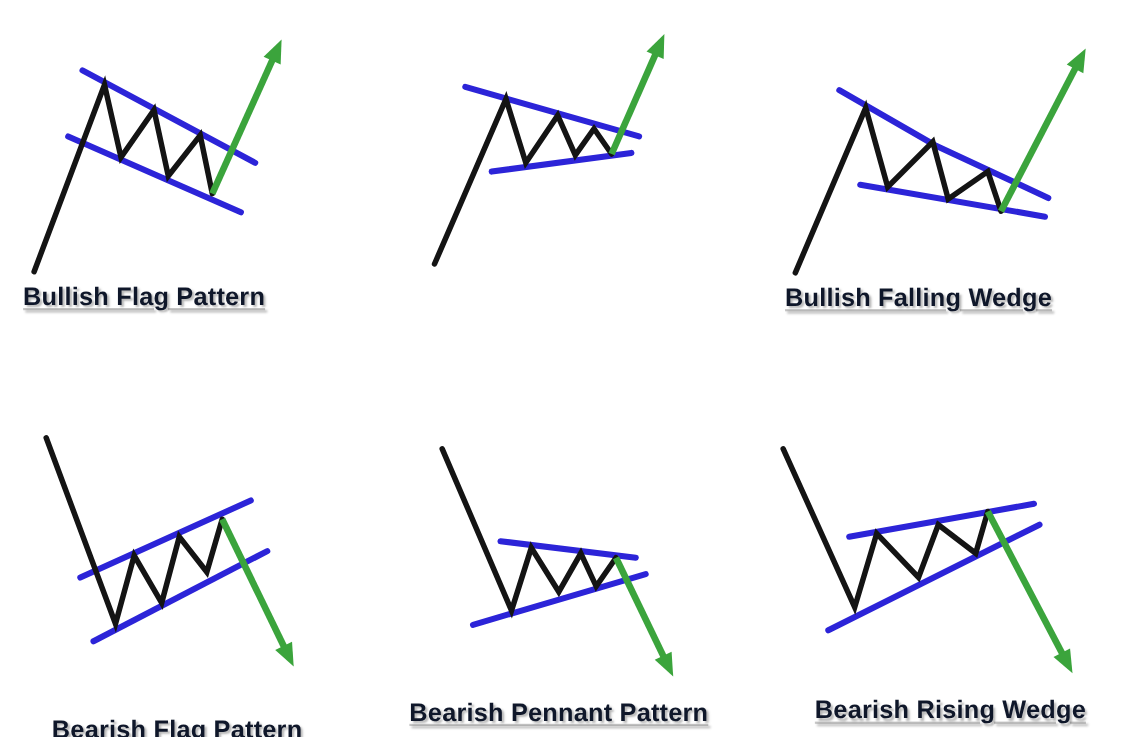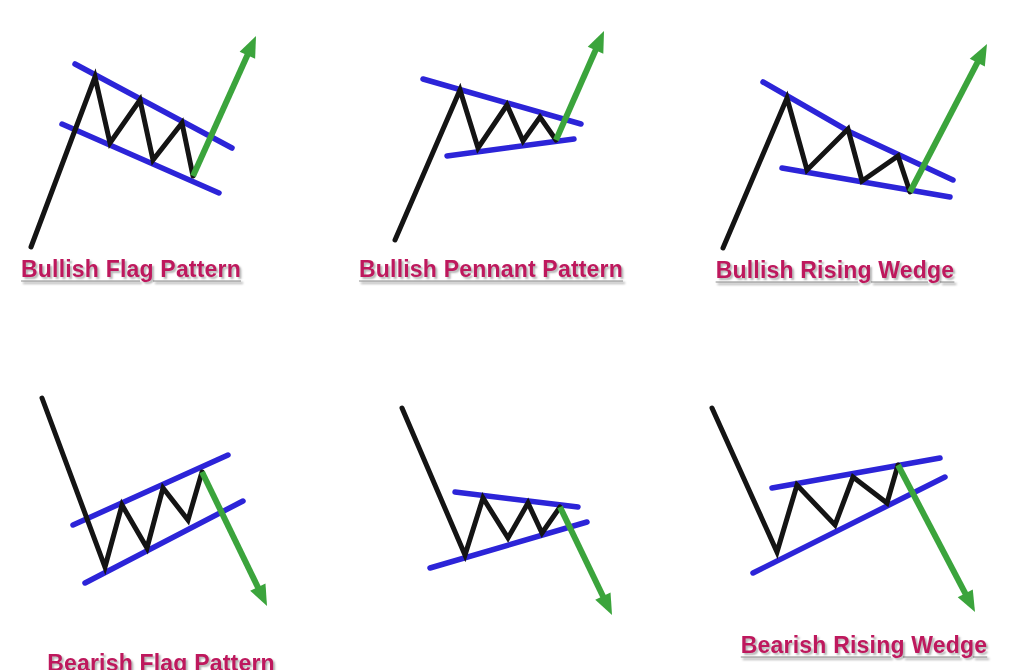--- a/index.html
+++ b/index.html
@@ -23,21 +23,21 @@
     height: 670px;
     display: block;
   }
   .pattern-label {
     position: absolute;
     transform: translateX(-50%);
     white-space: nowrap;
     font-size: 23px;
     font-weight: 700;
     letter-spacing: 0.2px;
-    color: #be185d;
+    color: #0f172a;
     text-shadow: 2px 2px 2px rgba(90,90,90,0.45);
     text-decoration: underline;
     text-decoration-color: rgba(0,0,0,0.22);
     text-decoration-thickness: 2px;
     text-underline-offset: 3px;
     line-height: 1.15;
   }
 </style>
 </head>
 <body>
@@ -83,18 +83,18 @@
       <g>
         <polyline points="772,488 940,458" fill="none" stroke="#2c24d8" stroke-width="5.5" stroke-linecap="round" stroke-linejoin="miter"></polyline>
         <polyline points="753,573 945,477" fill="none" stroke="#2c24d8" stroke-width="5.5" stroke-linecap="round" stroke-linejoin="miter"></polyline>
         <polyline points="712,408 777,552 797,485 835,525 853,477 887,503 898,465" fill="none" stroke="#141414" stroke-width="5" stroke-linecap="round" stroke-linejoin="miter"></polyline>
         <line x1="898" y1="465" x2="968.0398950799416" y2="598.7125269707976" stroke="#3ba43c" stroke-width="6" stroke-linecap="butt"></line>
         <polygon points="975,612 957.726285062037,597.3415972138165 972.7854211617996,589.453478304417" fill="#3ba43c"></polygon>
       </g>
     </svg>
 
   <div class="pattern-label" style="left:131px; top:256px;">Bullish Flag Pattern</div>
-  <div class="pattern-label" style="left:491px; top:256px;">Bullish Pennant Pattern</div>
-  <div class="pattern-label" style="left:835px; top:257px;">Bullish Rising Wedge</div>
+  <div class="pattern-label" style="left:835px; top:257px;">Bullish Falling Wedge</div>
   <div class="pattern-label" style="left:161px; top:650px;">Bearish Flag Pattern</div>
+  <div class="pattern-label" style="left:508px; top:634px;">Bearish Pennant Pattern</div>
   <div class="pattern-label" style="left:864px; top:632px;text-align:right;">Bearish Rising Wedge</div>
 
 </div>
 
 </body></html>

